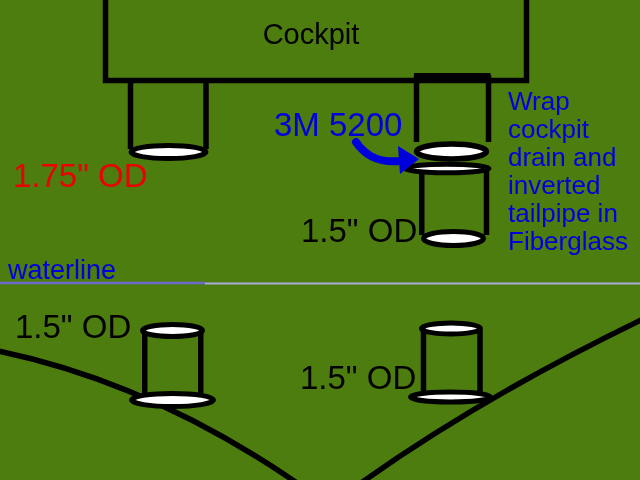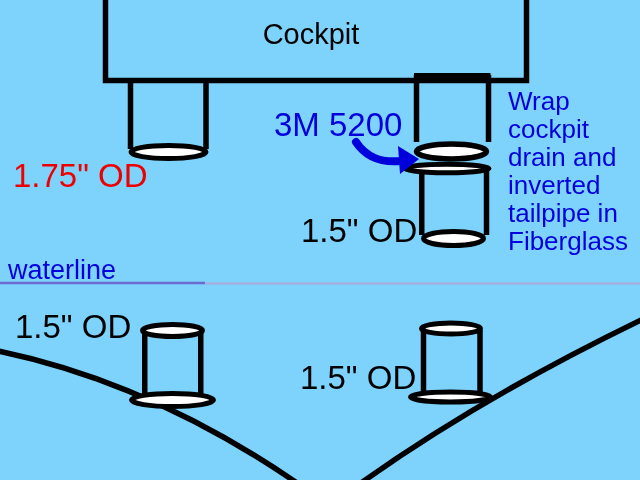--- a/index.html
+++ b/index.html
@@ -1,16 +1,16 @@
 <!DOCTYPE html>
 <html><head>
 <meta charset="utf-8">
 <style>
   html,body{margin:0;padding:0;background:#ffffff;}
-  .stage{width:640px;height:480px;overflow:hidden;background:#7dd3fc;position:relative;}
+  .stage{width:640px;height:480px;overflow:hidden;background:#4d7c0f;position:relative;}
   svg{display:block;}
   text{font-family:"Liberation Sans","DejaVu Sans",sans-serif;}
   .ink{stroke:#000000;}
   .label{fill:#000000;}
 </style>
 </head>
 <body>
 
 <div class="stage">
 <svg width="640" height="480" viewBox="0 0 640 480" xmlns="http://www.w3.org/2000/svg">

